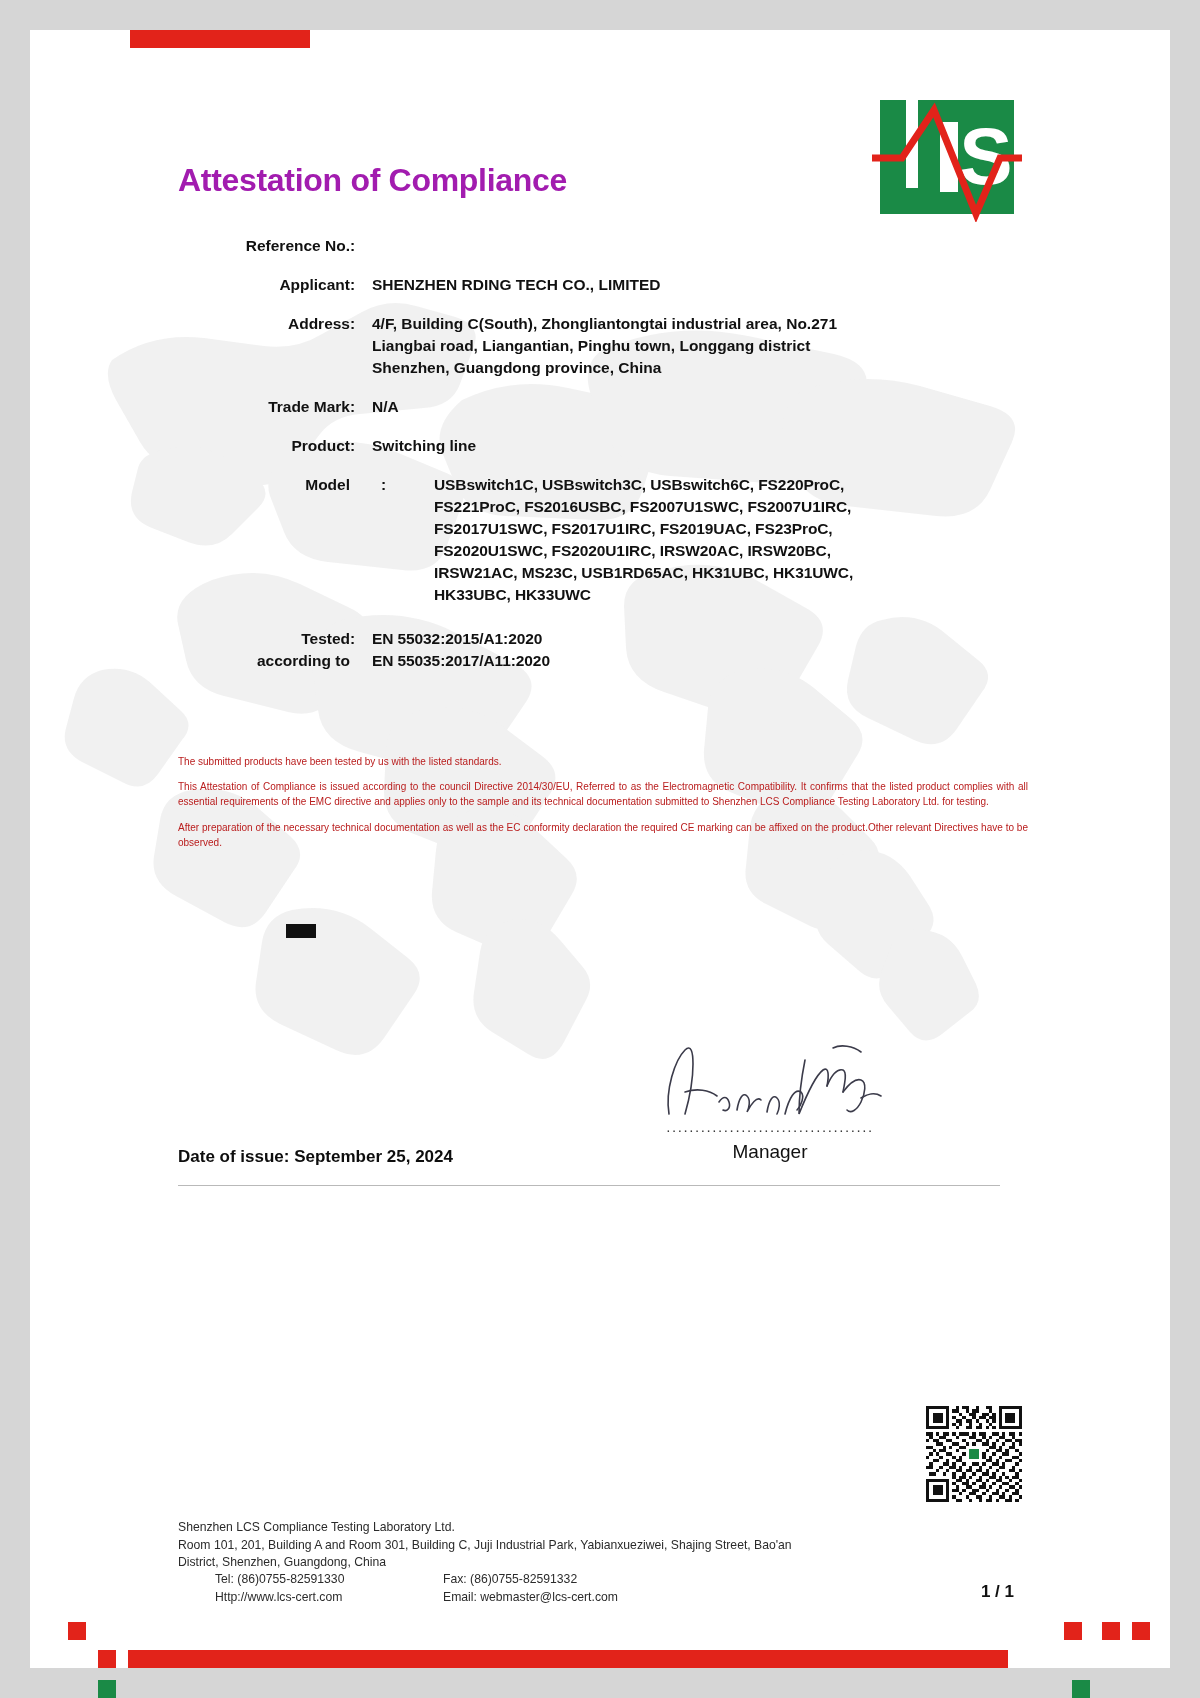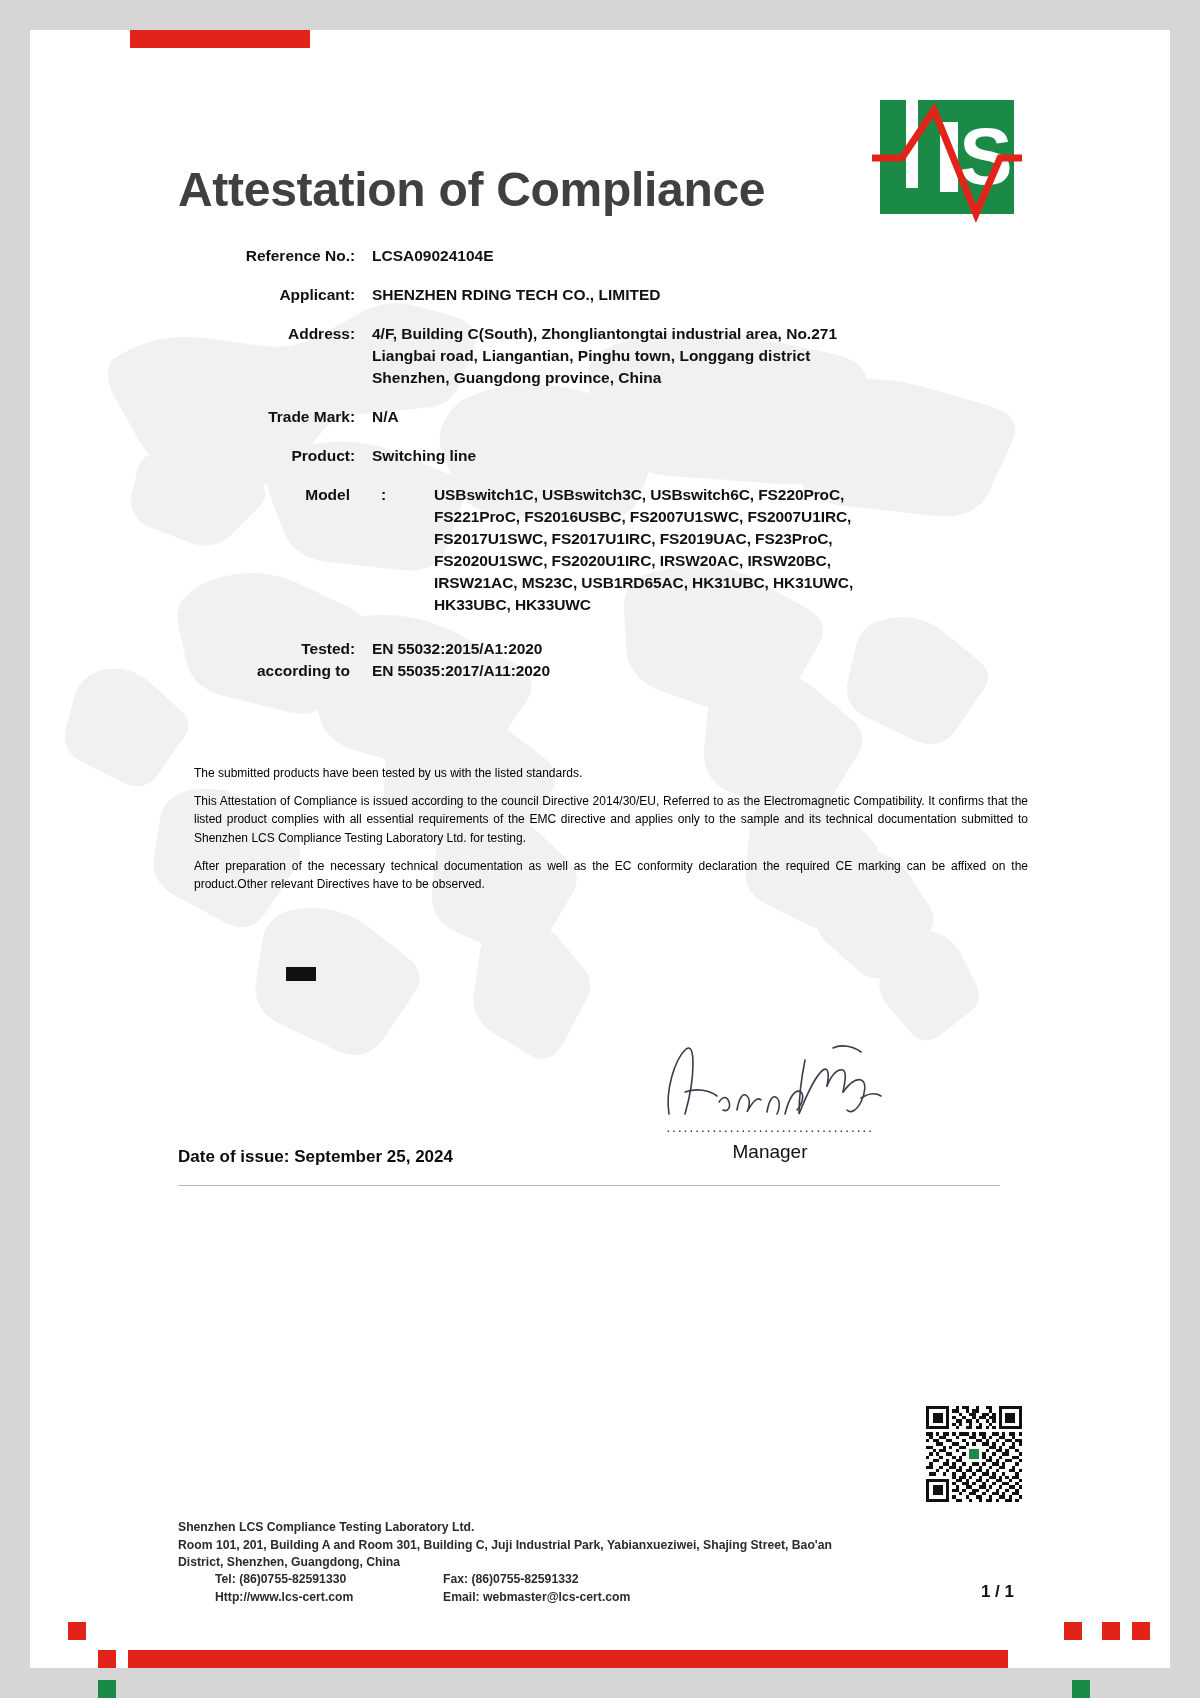--- a/index.html
+++ b/index.html
@@ -42,26 +42,26 @@
     opacity: 0.55;
     pointer-events: none;
   }
   
   .content {
     position: absolute;
     left: 178px; top: 90px;
     width: 850px;
   }
   .title {
-    font-size: 48px;
+    font-size: 32px;
     font-weight: bold;
     letter-spacing: -0.3px;
-    color: #404040;
+    color: #a21caf;
     margin-top: 72px;
-    margin-bottom: 28px;
+    margin-bottom: 36px;
   }
   
   .field {
     display: flex;
     align-items: flex-start;
     margin-bottom: 17px;
     font-size: 15.5px;
     font-weight: bold;
     color: #111;
     line-height: 1.42;
@@ -82,24 +82,23 @@
   }
   .field.models .val, .field.std .val {
     letter-spacing: -0.1px;
   }
   .field.models { margin-bottom: 22px; gap: 31px; }
   .field.std .lbl { line-height: 1.42; }
 
   
   .body-block {
     margin-top: 82px;
-    font-size: 12px;
-    color: #000000;
+    font-size: 10px;
+    color: #b91c1c;
     line-height: 1.52;
-    margin-left: 16px;
   }
   .body-block p { margin-bottom: 10px; text-align: justify; }
   .body-block p.first { text-align: left; }
 
   
   .ce-wrap {
     margin-top: 32px;
     height: 100px;
   }
 
@@ -146,21 +145,20 @@
   }
 
   
   .footer {
     position: absolute;
     left: 178px; bottom: 92px;
     width: 840px;
     font-size: 12.2px;
     color: #2b2b2b;
     line-height: 1.42;
-    font-weight: bold;
   }
   .footer .two-col { display: flex; margin-left: 37px; }
   .footer .two-col span:first-child { width: 228px; flex: 0 0 228px; }
   .page-num {
     position: absolute;
     right: 186px; bottom: 96px;
     font-size: 17px;
     font-weight: bold;
     color: #111;
   }
@@ -217,21 +215,20 @@
     <path d="M0 66 L30 66 L62 18 L104 122 L128 66 L150 66" fill="none" stroke="#e2231a" stroke-width="7" stroke-linejoin="miter"></path>
   </svg>
 
   <div class="content">
 
     <div class="title">Attestation of Compliance</div>
 
     <div class="field">
       <div class="lbl">Reference No.</div>
       <div class="colon">:</div>
-      <div class="val">LCSA09024104E</div>
     </div>
 
     <div class="field">
       <div class="lbl">Applicant</div>
       <div class="colon">:</div>
       <div class="val">SHENZHEN RDING TECH CO., LIMITED</div>
     </div>
 
     <div class="field">
       <div class="lbl">Address</div>

